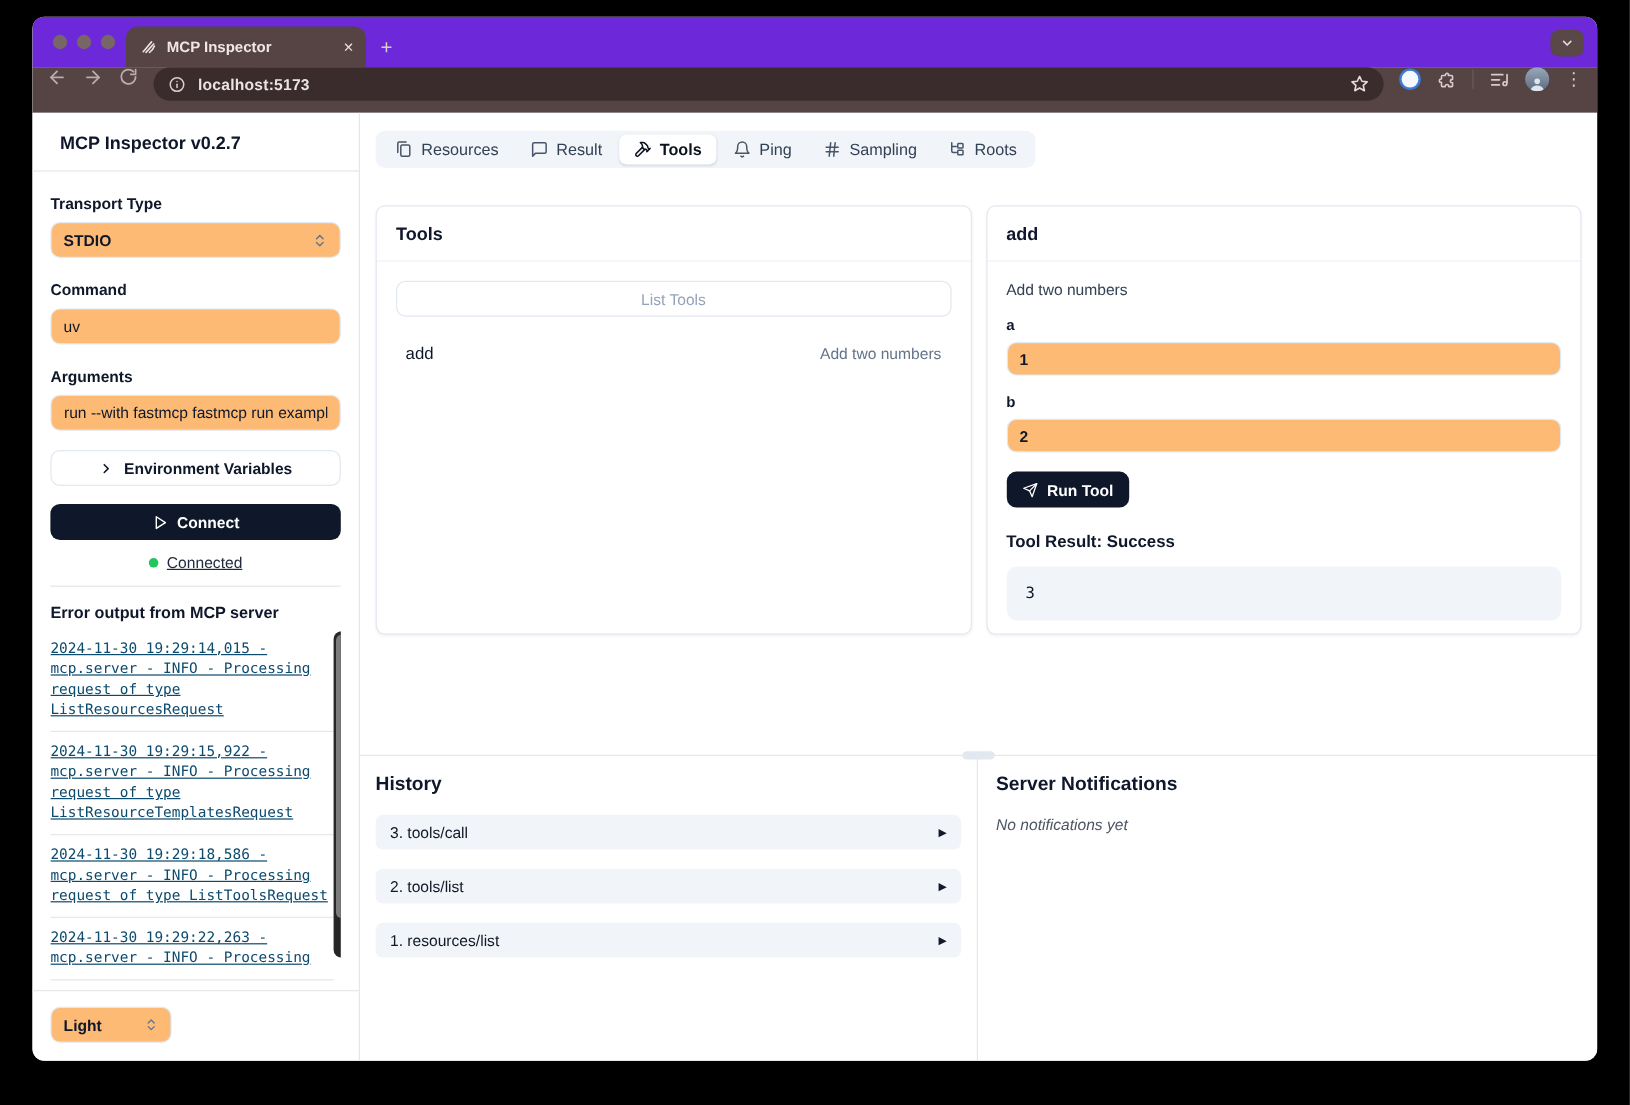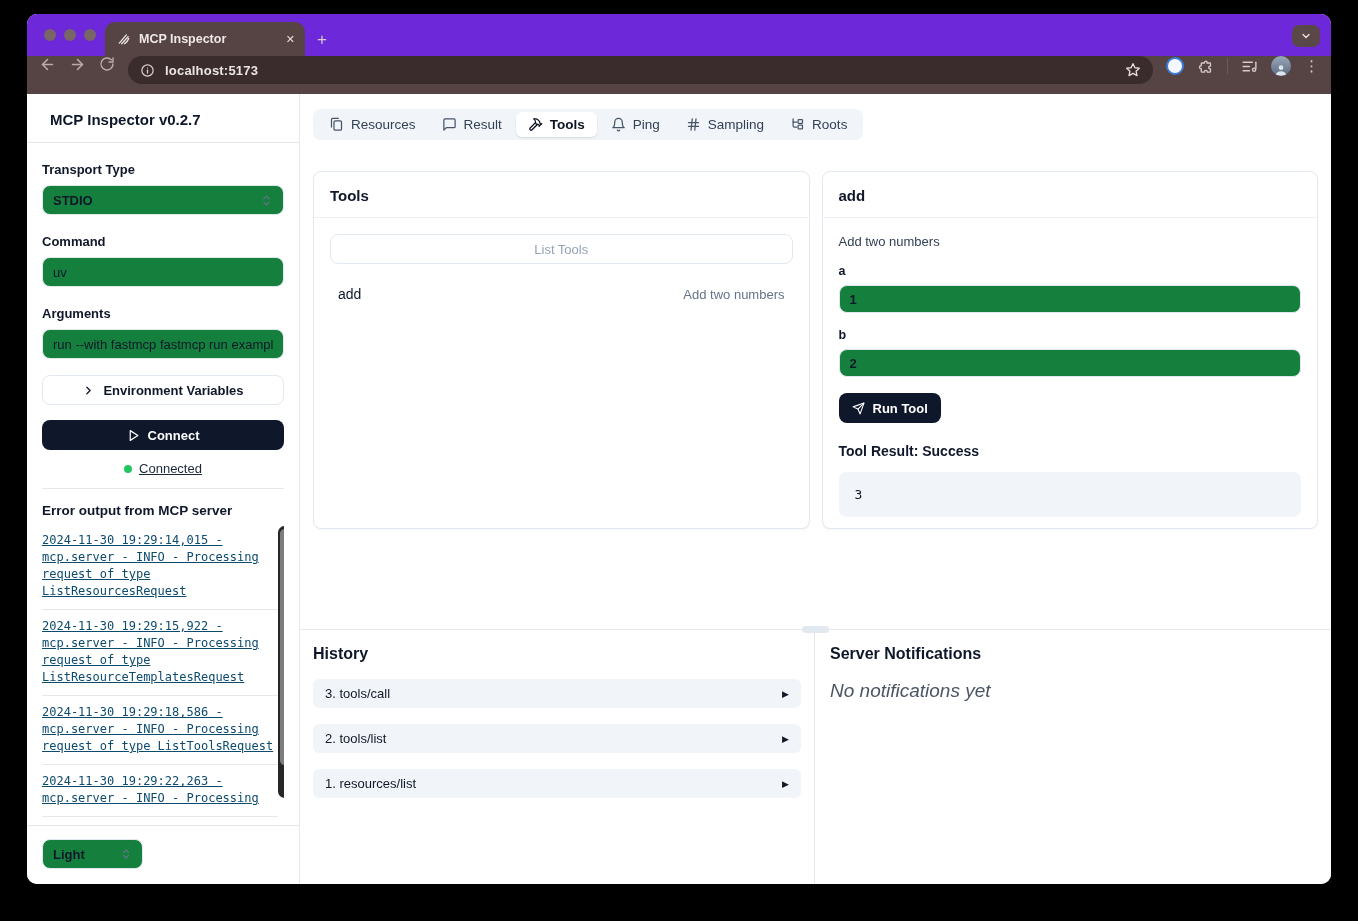--- a/index.html
+++ b/index.html
@@ -34,21 +34,21 @@
   .kebab { font-size:15px; color:#d6caca; }
   .op-icon { width:18px; height:18px; border-radius:50%; border:2.5px solid #3d7bd9; background:#f5f8ff; }
 
   
   .content { flex:1; display:flex; background:#fff; min-height:0; }
   .sidebar { width:273px; flex-shrink:0; border-right:1px solid #e5e7eb; display:flex; flex-direction:column;
              padding:0 15px; min-height:0; }
   .sb-title { font-size:15px; font-weight:700; color:#0f172a; margin:17px 0 14px 8px; }
   .bleed-divider { border-top:1px solid #e5e7eb; margin:0 -15px; }
   .sb-label { font-size:13px; font-weight:700; color:#0f172a; margin:19px 0 8px; }
-  .field, .input { width:100%; height:30px; border:1px solid #e2e8f0; border-radius:8px; background:#15803d;
+  .field, .input { width:100%; height:30px; border:1px solid #e2e8f0; border-radius:8px; background:#fdba74;
              font-size:13px; color:#0f172a; padding:0 10px; display:flex; align-items:center;
              font-family:inherit; }
   .field { justify-content:space-between; font-weight:600; }
   .field .chev { color:#64748b; display:flex; }
   input.input { outline:none; }
   .btn-outline { width:100%; height:30px; margin-top:16px; border:1px solid #e2e8f0; border-radius:8px;
                  background:#fff; font-size:13px; font-weight:700; color:#0f172a; display:flex;
                  align-items:center; justify-content:center; gap:8px; font-family:inherit; cursor:pointer; }
   .btn-dark { width:100%; height:30px; margin-top:15px; border:none; border-radius:8px; background:#0f172a;
               font-size:13px; font-weight:700; color:#fff; display:flex; align-items:center;
@@ -103,21 +103,21 @@
   .drag-handle { position:absolute; top:-4px; left:502px; width:27px; height:7px; background:#e2e8f0;
                  border-radius:4px; cursor:row-resize; }
   .history-pane { width:515px; flex-shrink:0; border-right:1px solid #e5e7eb; padding:15px 13px; }
   .pane-title { font-size:16px; font-weight:700; color:#0f172a; }
   .history-row { margin-top:16px; height:29px; background:#f1f5f9; border-radius:6px; display:flex;
                  align-items:center; justify-content:space-between; padding:0 12px;
                  font-family:Liberation Sans, sans-serif; font-size:13px; color:#111827; cursor:pointer; }
   .history-row:first-of-type { margin-top:16px; }
   .hist-arrow { font-size:9px; color:#111827; }
   .notif-pane { flex:1; padding:15px 15px; }
-  .notif-empty { margin-top:17px; font-size:19px; font-style:italic; color:#4b5563; }
+  .notif-empty { margin-top:17px; font-size:13px; font-style:italic; color:#4b5563; }
   svg { display:block; }
 </style>
 </head>
 <body>
 
 <div class="window">
 
   <div class="tabstrip">
     <div class="traffic">
       <span></span>

